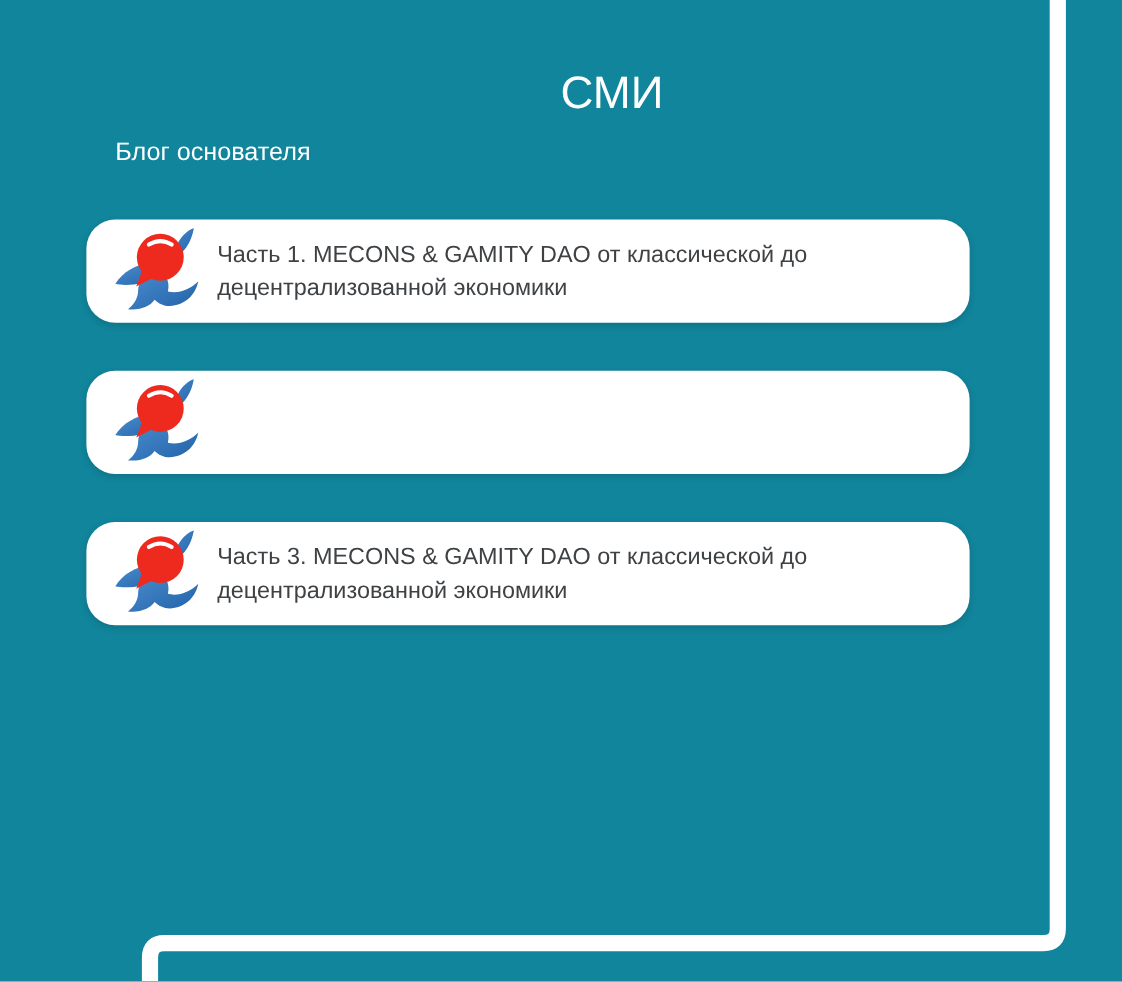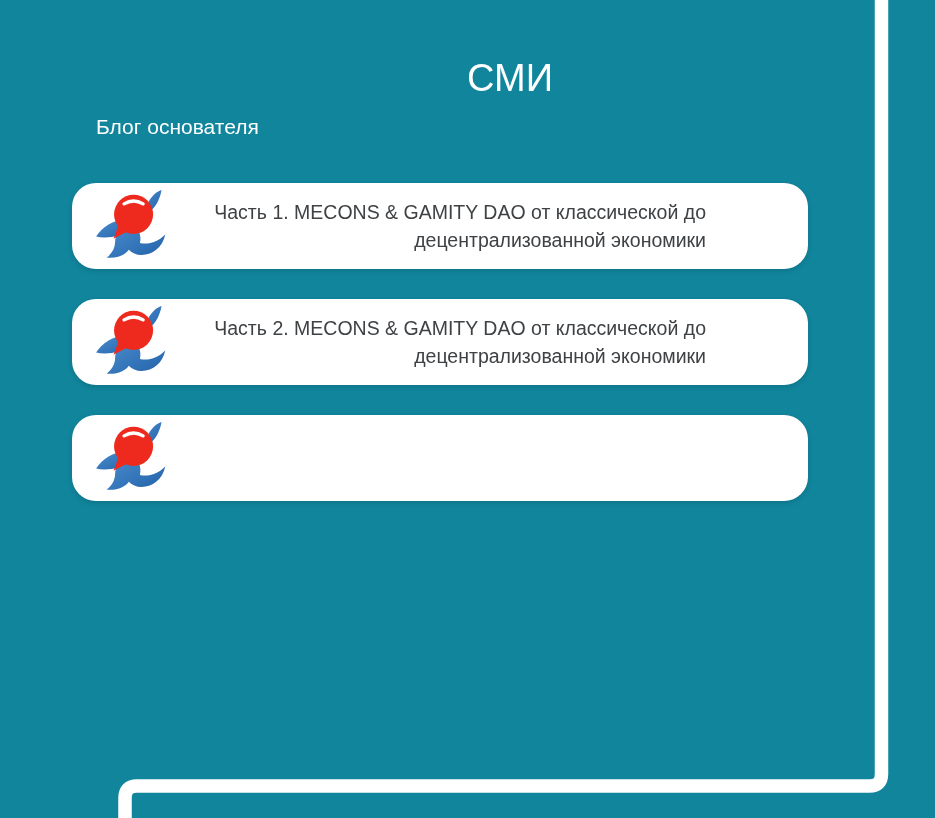--- a/index.html
+++ b/index.html
@@ -29,22 +29,21 @@
     line-height:26px;
     font-weight:400;
     text-align:right;
   }
   .card-list{
     position:absolute;
     left:72px;top:183px;
     width:736px;
     display:flex;
     flex-direction:column;
-    gap:30px;
-    text-align:right;
+    gap:40px;
   }
   .card{
     background:#ffffff;
     border-radius:24px;
     height:86px;
     display:flex;
     align-items:center;
     padding-left:22px;
     box-sizing:border-box;
     box-shadow:0 2px 5px rgba(0,40,50,0.18);
@@ -106,27 +105,27 @@
       <svg class="card-icon">
           <use href="#mecons-logo"></use>
         </svg>
       <div class="card-text">Часть 1. MECONS &amp; GAMITY DAO от классической до децентрализованной экономики</div>
     </div>
 
     <div class="card">
       <svg class="card-icon">
           <use href="#mecons-logo"></use>
         </svg>
-      <div class="card-text">Часть 2. MECONS &amp; GAMITY DAO от классической до децентрализованной экономики</div>
     </div>
 
     <div class="card">
       <svg class="card-icon">
           <use href="#mecons-logo"></use>
         </svg>
+      <div class="card-text">Часть 3. MECONS &amp; GAMITY DAO от классической до децентрализованной экономики</div>
     </div>
 
 
 
   </div>
 
   <svg class="divider-svg" viewBox="0 0 935 818">
     <path d="M 881.5 0 L 881.5 774 Q 881.5 786 869.5 786 L 137 786 Q 125 786 125 798 L 125 818" fill="none" stroke="#ffffff" stroke-width="13.5"></path>
   </svg>
 

